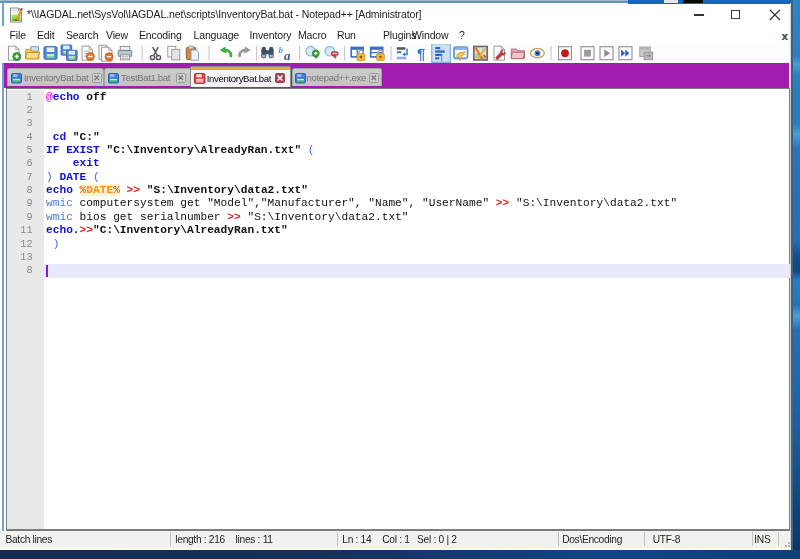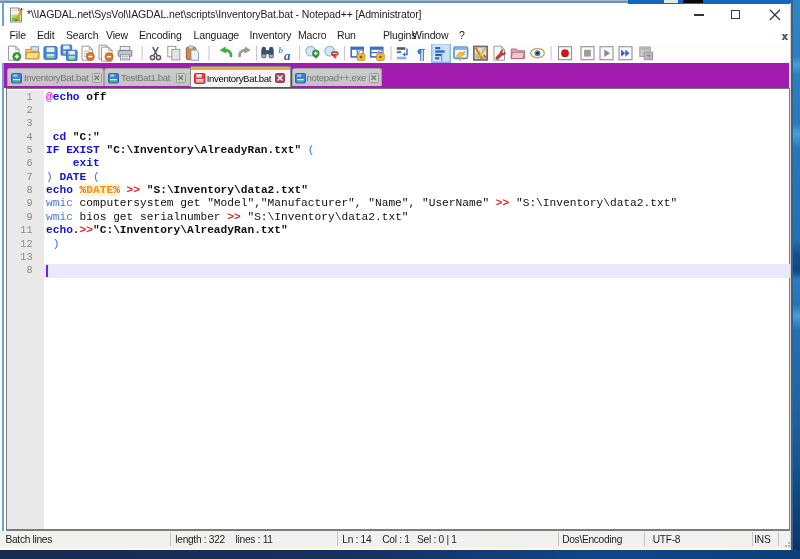--- a/index.html
+++ b/index.html
@@ -403,25 +403,25 @@
     <div class="ln" style="top:197.46px">9</div>
     <div class="ln" style="top:210.81px">9</div>
     <div class="ln" style="top:224.15px">11</div>
     <div class="ln" style="top:237.50px">12</div>
     <div class="ln" style="top:250.84px">13</div>
     <div class="ln" style="top:264.19px">8</div>
   </div>
 
   <div class="abs" id="status">
     <span style="left:5.5px">Batch lines</span>
-    <span style="left:175.3px">length : 322</span>
+    <span style="left:175.3px">length : 216</span>
     <span style="left:235.6px">lines : 11</span>
     <span style="left:342.3px">Ln : 14</span>
     <span style="left:382.3px">Col : 1</span>
-    <span style="left:417.1px">Sel : 0 | 1</span>
+    <span style="left:417.1px">Sel : 0 | 2</span>
     <span style="left:562.2px">Dos\Encoding</span>
     <span style="left:652.8px">UTF-8</span>
     <span style="left:754.3px">INS</span>
     <div class="sep" style="left:170px"></div>
     <div class="sep" style="left:337px"></div>
     <div class="sep" style="left:557.7px"></div>
     <div class="sep" style="left:643.8px"></div>
     <div class="sep" style="left:751.5px"></div>
     <div class="sep" style="left:777.5px"></div>
     <svg width="9" height="9" style="position:absolute;left:785px;top:8.5px">

